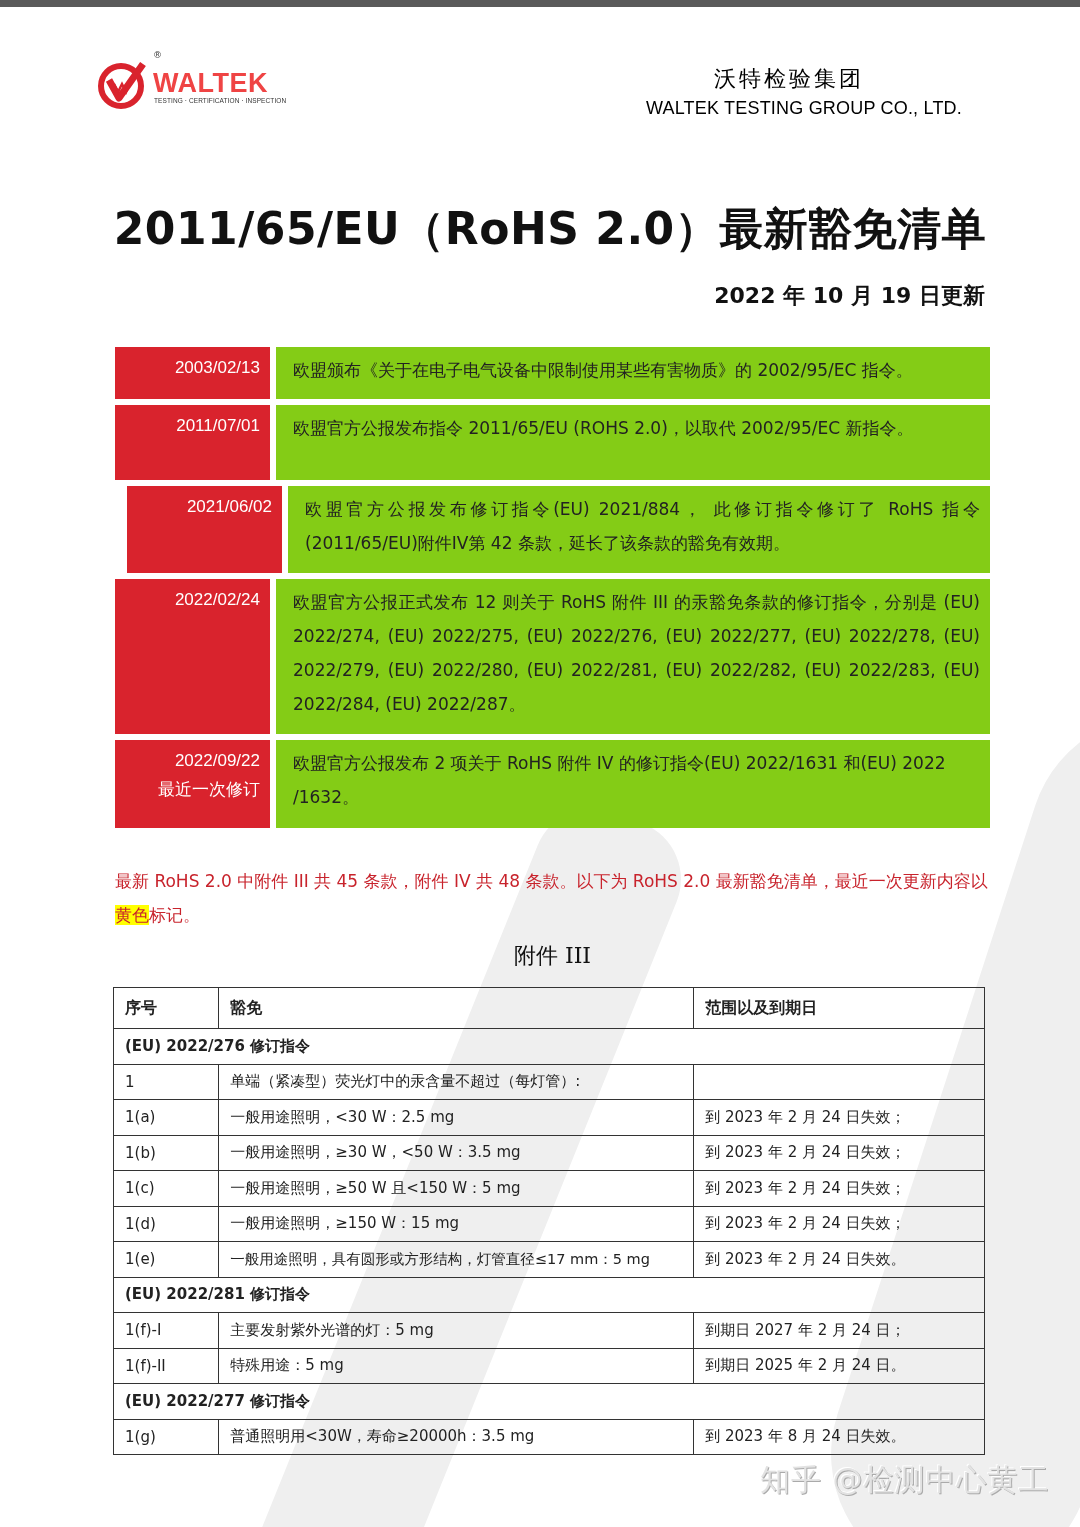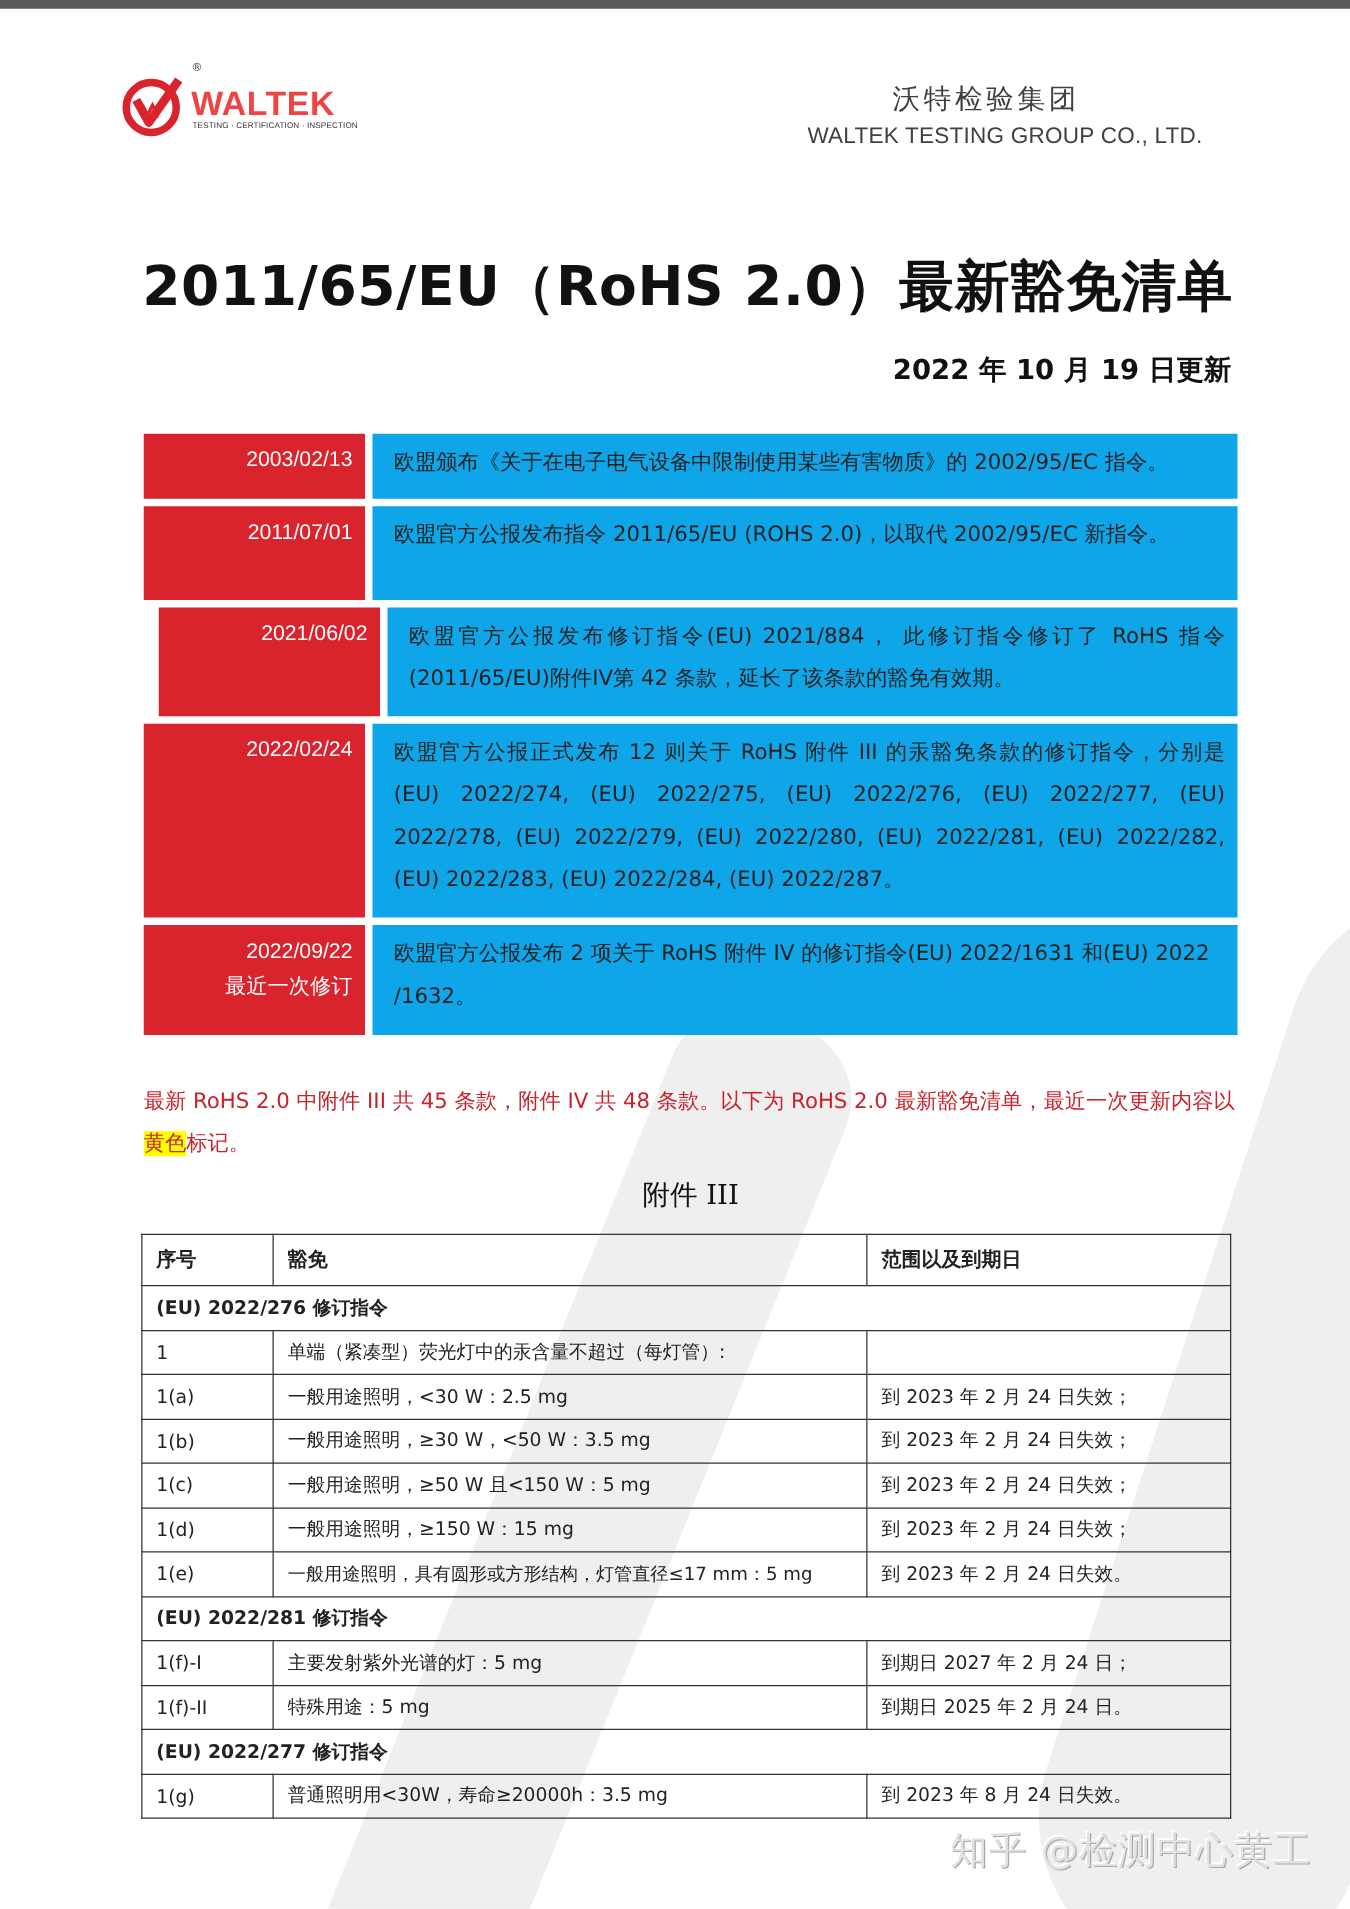--- a/index.html
+++ b/index.html
@@ -15,33 +15,33 @@
 
   .page { position: absolute; left: 0; top: 0; width: 1080px; height: 1527px; z-index: 1; }
 
   
   .logo { position: absolute; left: 97px; top: 50px; width: 180px; height: 60px; }
   .logo-mark { position: absolute; left: 0; top: 8px; width: 52px; height: 52px; }
   .logo-word { position: absolute; left: 56px; top: 18px; font-family: "Liberation Sans", sans-serif; font-weight: bold; font-size: 27px; color: #ef4444; letter-spacing: 0.5px; }
   .logo-sub { position: absolute; left: 57px; top: 47px; font-family: "Liberation Sans", sans-serif; font-size: 6.5px; color: #333; letter-spacing: 0.1px; white-space: nowrap; }
   .logo-reg { position: absolute; left: 56px; top: 0px; font-size: 9px; color: #444; }
 
-  .company { position: absolute; right: 118px; top: 64px; text-align: right; color: #404040; }
+  .company { position: absolute; right: 118px; top: 64px; text-align: right; color: #000000; }
   .company-cn { font-size: 22px; letter-spacing: 3px; margin-right: 8px; text-align: center; width: 330px; }
   .company-en { font-family: "Liberation Sans", sans-serif; font-size: 18px; margin-top: 4px; letter-spacing: 0.2px; }
 
   .title { position: absolute; left: 0; width: 1080px; top: 200px; text-align: center; font-weight: bold; font-size: 44px; color: #111; font-family: "DejaVu Sans", sans-serif; letter-spacing: 0.5px; padding-left: 20px; }
   .subtitle { position: absolute; right: 95px; top: 281px; font-weight: bold; font-size: 22px; color: #111; }
 
   
   .timeline { position: absolute; left: 115px; top: 347px; width: 875px; }
   .tl-row { display: flex; margin-bottom: 6px; }
-  .tl-date { width: 177px; background: #d9232d; color: #fff; text-align: right; padding: 7px 10px 0 0; font-size: 17px; line-height: 28px; font-family: "Liberation Sans", sans-serif; }
+  .tl-date { width: 155px; background: #d9232d; color: #fff; text-align: right; padding: 7px 10px 0 0; font-size: 17px; line-height: 28px; font-family: "Liberation Sans", sans-serif; }
   .tl-date .latest { display: block; font-family: "DejaVu Sans", sans-serif; font-size: 17px; }
-  .tl-text { flex: 1; margin-left: 6px; background: #0ea5e9; padding: 6px 10px 0 17px; font-size: 17px; line-height: 34px; color: #222; }
+  .tl-text { flex: 1; margin-left: 6px; background: #84cc16; padding: 6px 10px 0 17px; font-size: 17px; line-height: 34px; color: #222; }
   .tl-text.j { text-align: justify; text-align-last: left; }
 
   .note { position: absolute; left: 115px; top: 864px; width: 880px; font-size: 17px; line-height: 34px; color: #c8232c; }
   .hl { background: #ffff00; }
 
   .annex-title { position: absolute; left: 0; width: 1105px; top: 941px; text-align: center; font-family: "DejaVu Serif", serif; font-size: 22px; color: #111; }
 
   
   table.ex { position: absolute; left: 113px; top: 987px; width: 872px; border-collapse: collapse; font-size: 15px; background: transparent; }
   table.ex td, table.ex th { border: 1.5px solid #333; padding: 0 11px; height: 35.5px; text-align: left; vertical-align: middle; color: #222; }

